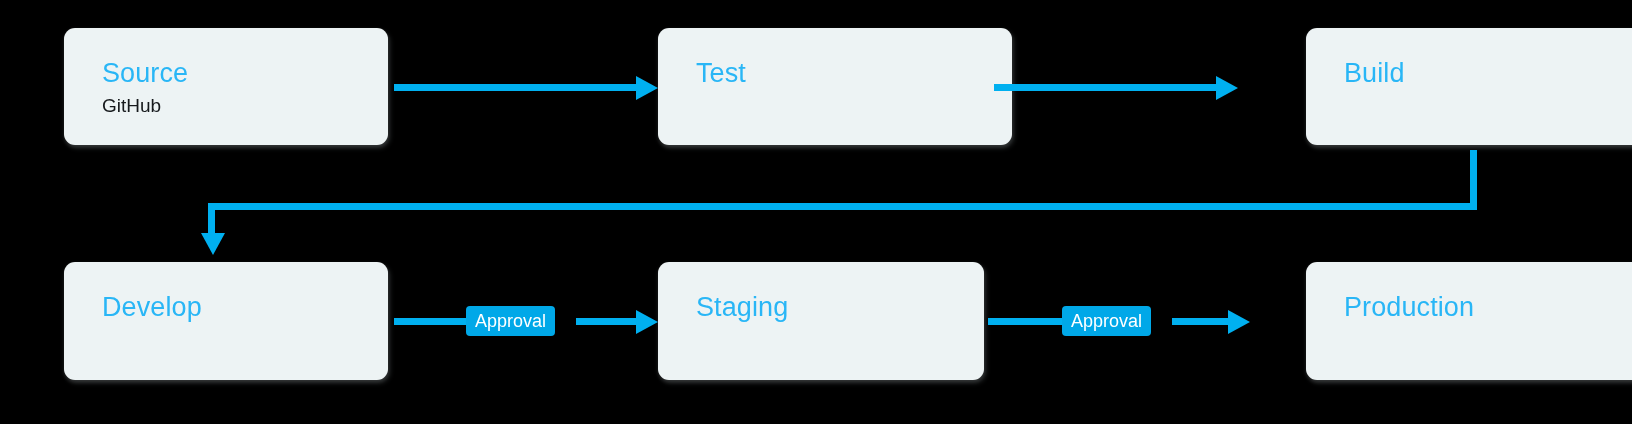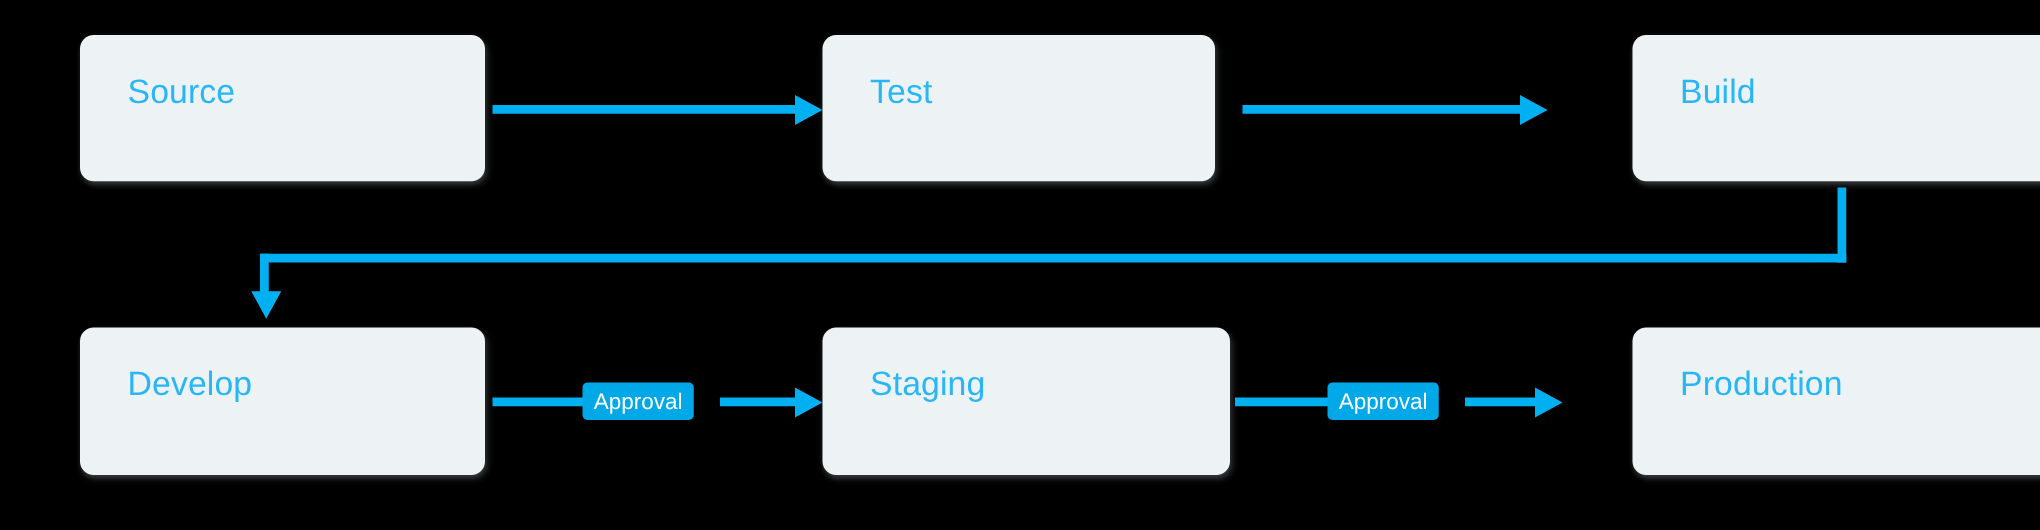--- a/index.html
+++ b/index.html
@@ -46,21 +46,21 @@
     color: #16191c;
     font-size: 19px;
     line-height: 26px;
     font-weight: 400;
     margin-top: 3px;
     white-space: nowrap;
   }
 
   
   #box-source     { left: 28px;   top: 28px;  width: 324px; height: 117px; }
-  #box-test       { left: 622px;  top: 28px;  width: 314px; height: 117px; }
+  #box-test       { left: 622px;  top: 28px;  width: 354px; height: 117px; }
   #box-build      { left: 1270px; top: 28px;  width: 396px; height: 117px; }
   
   #box-develop    { left: 28px;   top: 262px; width: 324px; height: 118px; }
   #box-staging    { left: 622px;  top: 262px; width: 326px; height: 118px; }
   #box-production { left: 1270px; top: 262px; width: 396px; height: 118px; }
 
   
   .conn-line {
     position: absolute;
     background: #00b0f0;
@@ -121,20 +121,21 @@
   #badge-approval-2 { left: 1026px; top: 306px; }
 </style>
 </head>
 <body>
 
 <div id="canvas">
 
   <div class="stage-box" id="box-source">
     <div class="stage-inner">
       <div class="stage-title">Source</div>
+      <div class="stage-sub">GitHub</div>
     </div>
   </div>
 
   <div class="stage-box" id="box-test">
     <div class="stage-inner">
       <div class="stage-title">Test</div>
     </div>
   </div>
 
   <div class="stage-box" id="box-build">

